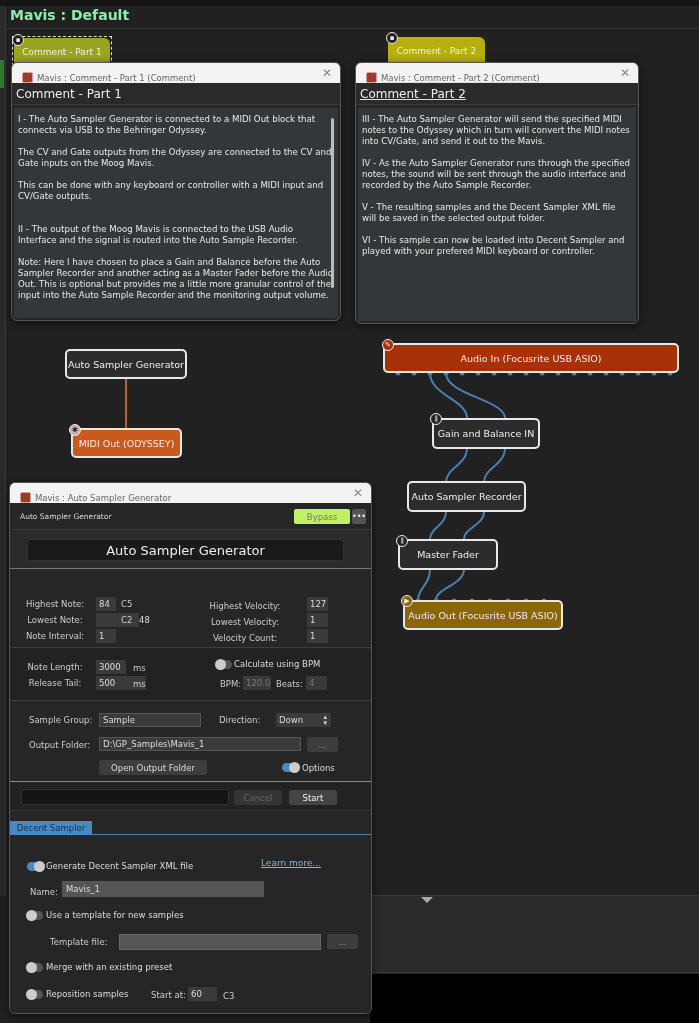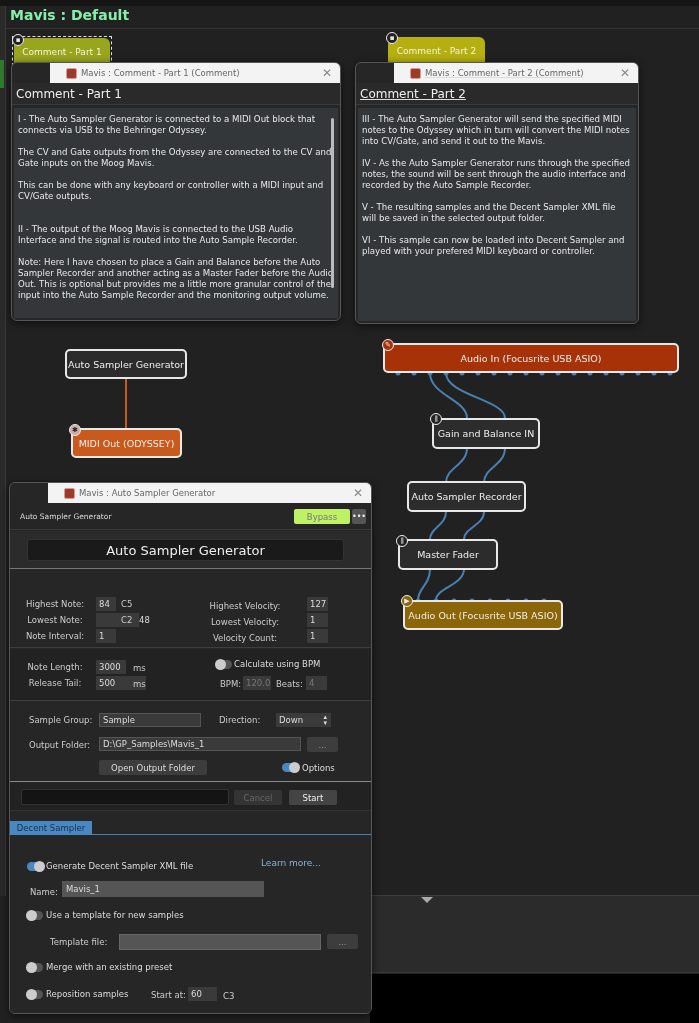--- a/index.html
+++ b/index.html
@@ -23,21 +23,21 @@
   .node.orange { background: #c85a1e; }
   .node.red { background: #a83208; }
   .node.gold { background: #8a6608; }
   .node.comment { background: #9aa51f; border: none; border-radius: 6px 6px 0 0; color: #f4f4d8; font-size: 9px; }
   .node.comment2 { background: #b5b010; border: none; border-radius: 6px 6px 0 0; color: #f4f4d8; font-size: 9px; }
   .node-badge { position: absolute; width: 12px; height: 12px; border-radius: 50%; background: #222; border: 1.5px solid #eee; display:flex; align-items:center; justify-content:center; font-size:7px; color:#eee; }
   .selected-dash { position: absolute; left: 12px; top: 36px; width: 100px; height: 30px; border: 1.5px dashed #dcdcdc; }
 
   
   .win { position: absolute; background: #262626; border: 1px solid #555; border-radius: 6px; overflow: hidden; box-shadow: 0 2px 8px rgba(0,0,0,0.6); }
-  .win-titlebar { height: 20px; background: #f3f3f3; display: flex; align-items: center; padding-left: 16px; font-size: 8.5px; color: #666; position: relative; margin-left: 38px; }
+  .win-titlebar { height: 20px; background: #f3f3f3; display: flex; align-items: flex-end; padding-left: 10px; font-size: 8.5px; color: #666; position: relative; }
   .win-app-icon { width: 11px; height: 11px; background: #9b3b2a; border: 1px solid #d99; border-radius: 2px; margin-right: 4px; }
   .win-close { position: absolute; right: 8px; top: 3px; font-size: 12px; color: #888; }
   .comment-header { height: 22px; background: #2a2a2a; font-size: 12px; color: #eee; padding-left: 4px; display: flex; align-items: center; border-bottom: 1px solid #3a3a3a; }
   .comment-body { position: absolute; left: 2px; right: 2px; top: 45px; bottom: 2px; background: #333739; padding: 6px 4px; font-size: 8.6px; line-height: 11px; color: #e8e8e8; }
   .comment-body p { margin-bottom: 11px; }
   .scrollbar-v { position: absolute; right: 4px; top: 10px; width: 3px; height: 170px; background: #bbb; border-radius: 2px; }
 
   
   .asg { left: 9px; top: 482px; width: 363px; height: 532px; background: #262626; }
   .asg-header-row { position: absolute; left: 0; top: 21px; width: 363px; height: 26px; background: #262626; border-bottom: 1px solid #3a3a3a; }
@@ -64,21 +64,21 @@
   .tabstrip { position: absolute; left: 0; top: 338px; width: 363px; height: 14px; border-bottom: 1px solid #4a7fae; }
   .tab-active { position: absolute; left: 0; top: 0; width: 82px; height: 14px; background: #4a88c2; font-size: 8.5px; color: #14304d; display:flex; align-items:center; justify-content:center; }
   .ds { position: absolute; left: 0; top: 353px; width: 363px; height: 179px; background: #262626; }
 
   .toggle { position: absolute; width: 16px; height: 9px; border-radius: 5px; background: #555; }
   .toggle.on { background: #4a88c2; }
   .toggle .knob { position: absolute; top: -1px; width: 11px; height: 11px; border-radius: 50%; background: #ccc; }
   .toggle.on .knob { left: 7px; }
   .toggle.off .knob { left: -1px; }
   .ttext { position: absolute; font-size: 8.5px; color: #ddd; }
-  .link { position: absolute; font-size: 9px; color: #8ab4d6; }
+  .link { position: absolute; font-size: 9px; color: #8ab4d6; text-decoration: underline; }
   .select-arrows { position: absolute; right: 4px; top: 1px; font-size: 7px; color: #ddd; line-height: 6px; }
 
   svg.wires { position: absolute; left: 0; top: 0; }
 </style>
 </head>
 <body>
 
 <div class="canvas"></div>
 <div class="top-strip"></div>
 <div class="left-strip"></div>

